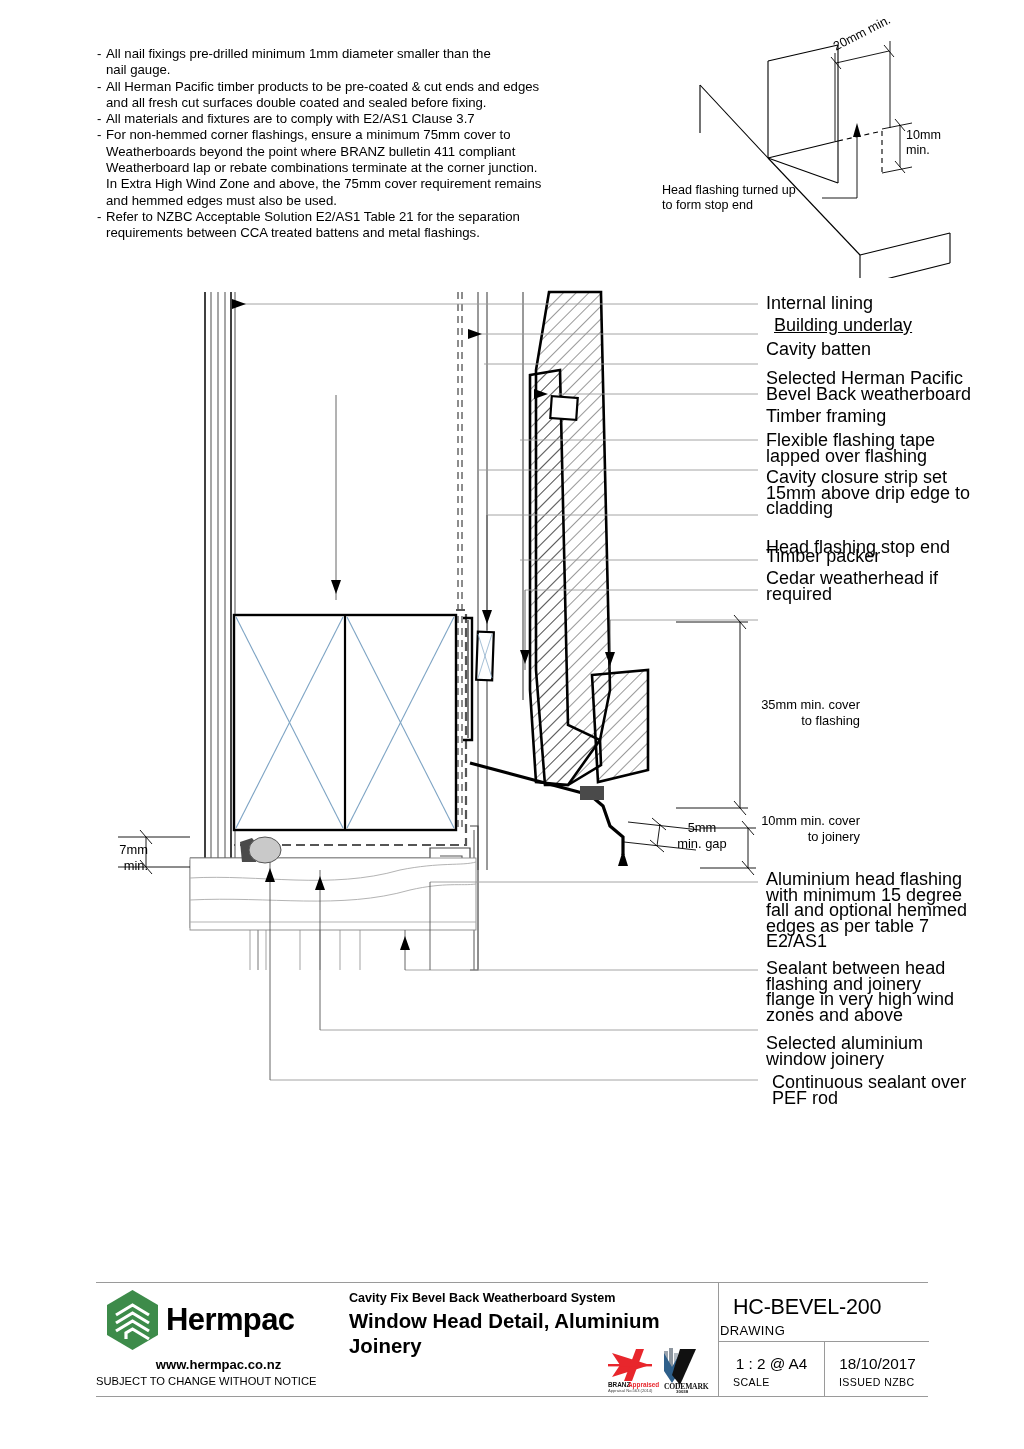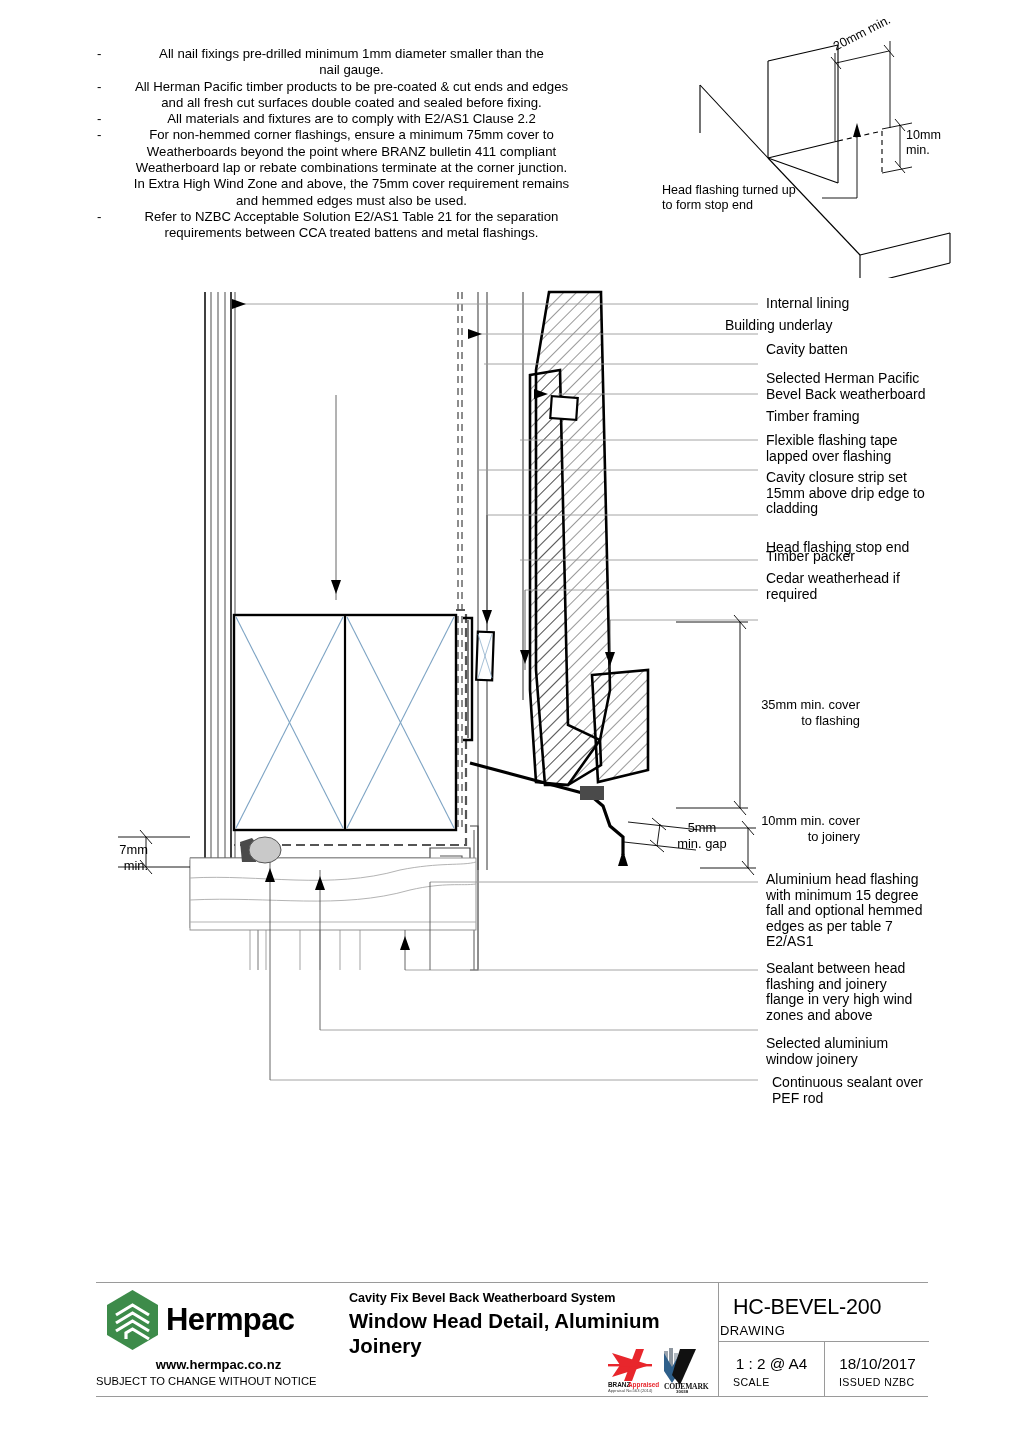--- a/index.html
+++ b/index.html
@@ -10,36 +10,36 @@
     color:#000;
     -webkit-font-smoothing:antialiased;
   }
   .page{position:absolute;inset:0;}
 
   
   #notes-block{position:absolute;left:97px;top:46px;width:500px;}
   #notes-title{font-size:13.2px;line-height:16.3px;}
   .note-item{display:flex;font-size:13.2px;line-height:16.3px;white-space:pre-wrap;}
   .note-dash{width:9px;flex:0 0 9px;}
-  .note-text{flex:1;text-align:center;}
+  .note-text{flex:1;}
 
   
   #iso-detail{position:absolute;left:660px;top:33px;width:345px;height:245px;}
   #iso-detail svg{display:block;}
   .iso-txt{position:absolute;font-size:12.6px;line-height:15.4px;}
   #iso-lbl-20{left:171px;top:8px;transform:rotate(-27deg);transform-origin:left top;white-space:nowrap;}
   #iso-lbl-10{left:246px;top:95px;white-space:nowrap;}
   #iso-lbl-stop{left:2px;top:150px;white-space:nowrap;}
 
   
   #main-drawing{position:absolute;left:0;top:270px;width:1024px;height:860px;}
   #main-drawing svg{display:block;}
 
   
-  .callout{position:absolute;font-size:14px;line-height:15.6px;white-space:pre-line;}
+  .callout{position:absolute;font-size:18px;line-height:15.6px;white-space:pre-line;}
 
   
   .dimtxt{position:absolute;font-size:12.9px;line-height:15.6px;white-space:pre-line;}
   .dimtxt.ctr{text-align:center;}
   .dimtxt.rt{text-align:right;}
 
   
   #titleblock{
     position:absolute;left:96px;top:1282px;width:832px;height:113px;
     border-top:1.6px solid #9a9a9a;border-bottom:1.6px solid #9a9a9a;
@@ -81,21 +81,21 @@
       <span class="note-text">All nail fixings pre-drilled minimum 1mm diameter smaller than the
 nail gauge.</span>
     </div>
     <div class="note-item">
       <span class="note-dash">-</span>
       <span class="note-text">All Herman Pacific timber products to be pre-coated &amp; cut ends and edges
 and all fresh cut surfaces double coated and sealed before fixing.</span>
     </div>
     <div class="note-item">
       <span class="note-dash">-</span>
-      <span class="note-text">All materials and fixtures are to comply with E2/AS1 Clause 2.2</span>
+      <span class="note-text">All materials and fixtures are to comply with E2/AS1 Clause 3.7</span>
     </div>
     <div class="note-item">
       <span class="note-dash">-</span>
       <span class="note-text">For non-hemmed corner flashings, ensure a minimum 75mm cover to
 Weatherboards beyond the point where BRANZ bulletin 411 compliant
 Weatherboard lap or rebate combinations terminate at the corner junction.
 In Extra High Wind Zone and above, the 75mm cover requirement remains
 and hemmed edges must also be used.</span>
     </div>
     <div class="note-item">
@@ -317,21 +317,21 @@
         <line x1="118" y1="567" x2="190" y2="567"></line>
         <line x1="118" y1="597" x2="190" y2="597"></line>
         <line x1="146" y1="567" x2="146" y2="597"></line>
         <line x1="140" y1="560" x2="152" y2="574"></line>
         <line x1="140" y1="590" x2="152" y2="604"></line>
       </g>
     </svg>
   </div>
 
   <div class="callout" style="left:766px;top:296px;">Internal lining</div>
-  <div class="callout" style="left:725px;top:318px;">Building underlay</div>
+  <div class="callout" style="left:774px;top:318px;text-decoration:underline;">Building underlay</div>
   <div class="callout" style="left:766px;top:342px;">Cavity batten</div>
   <div class="callout" style="left:766px;top:371px;">Selected Herman Pacific
 Bevel Back weatherboard</div>
   <div class="callout" style="left:766px;top:409px;">Timber framing</div>
   <div class="callout" style="left:766px;top:433px;">Flexible flashing tape
 lapped over flashing</div>
   <div class="callout" style="left:766px;top:470px;">Cavity closure strip set
 15mm above drip edge to
 cladding</div>
   <div class="callout" style="left:766px;top:526px;margin-top:14px;">Head flashing stop end</div>

